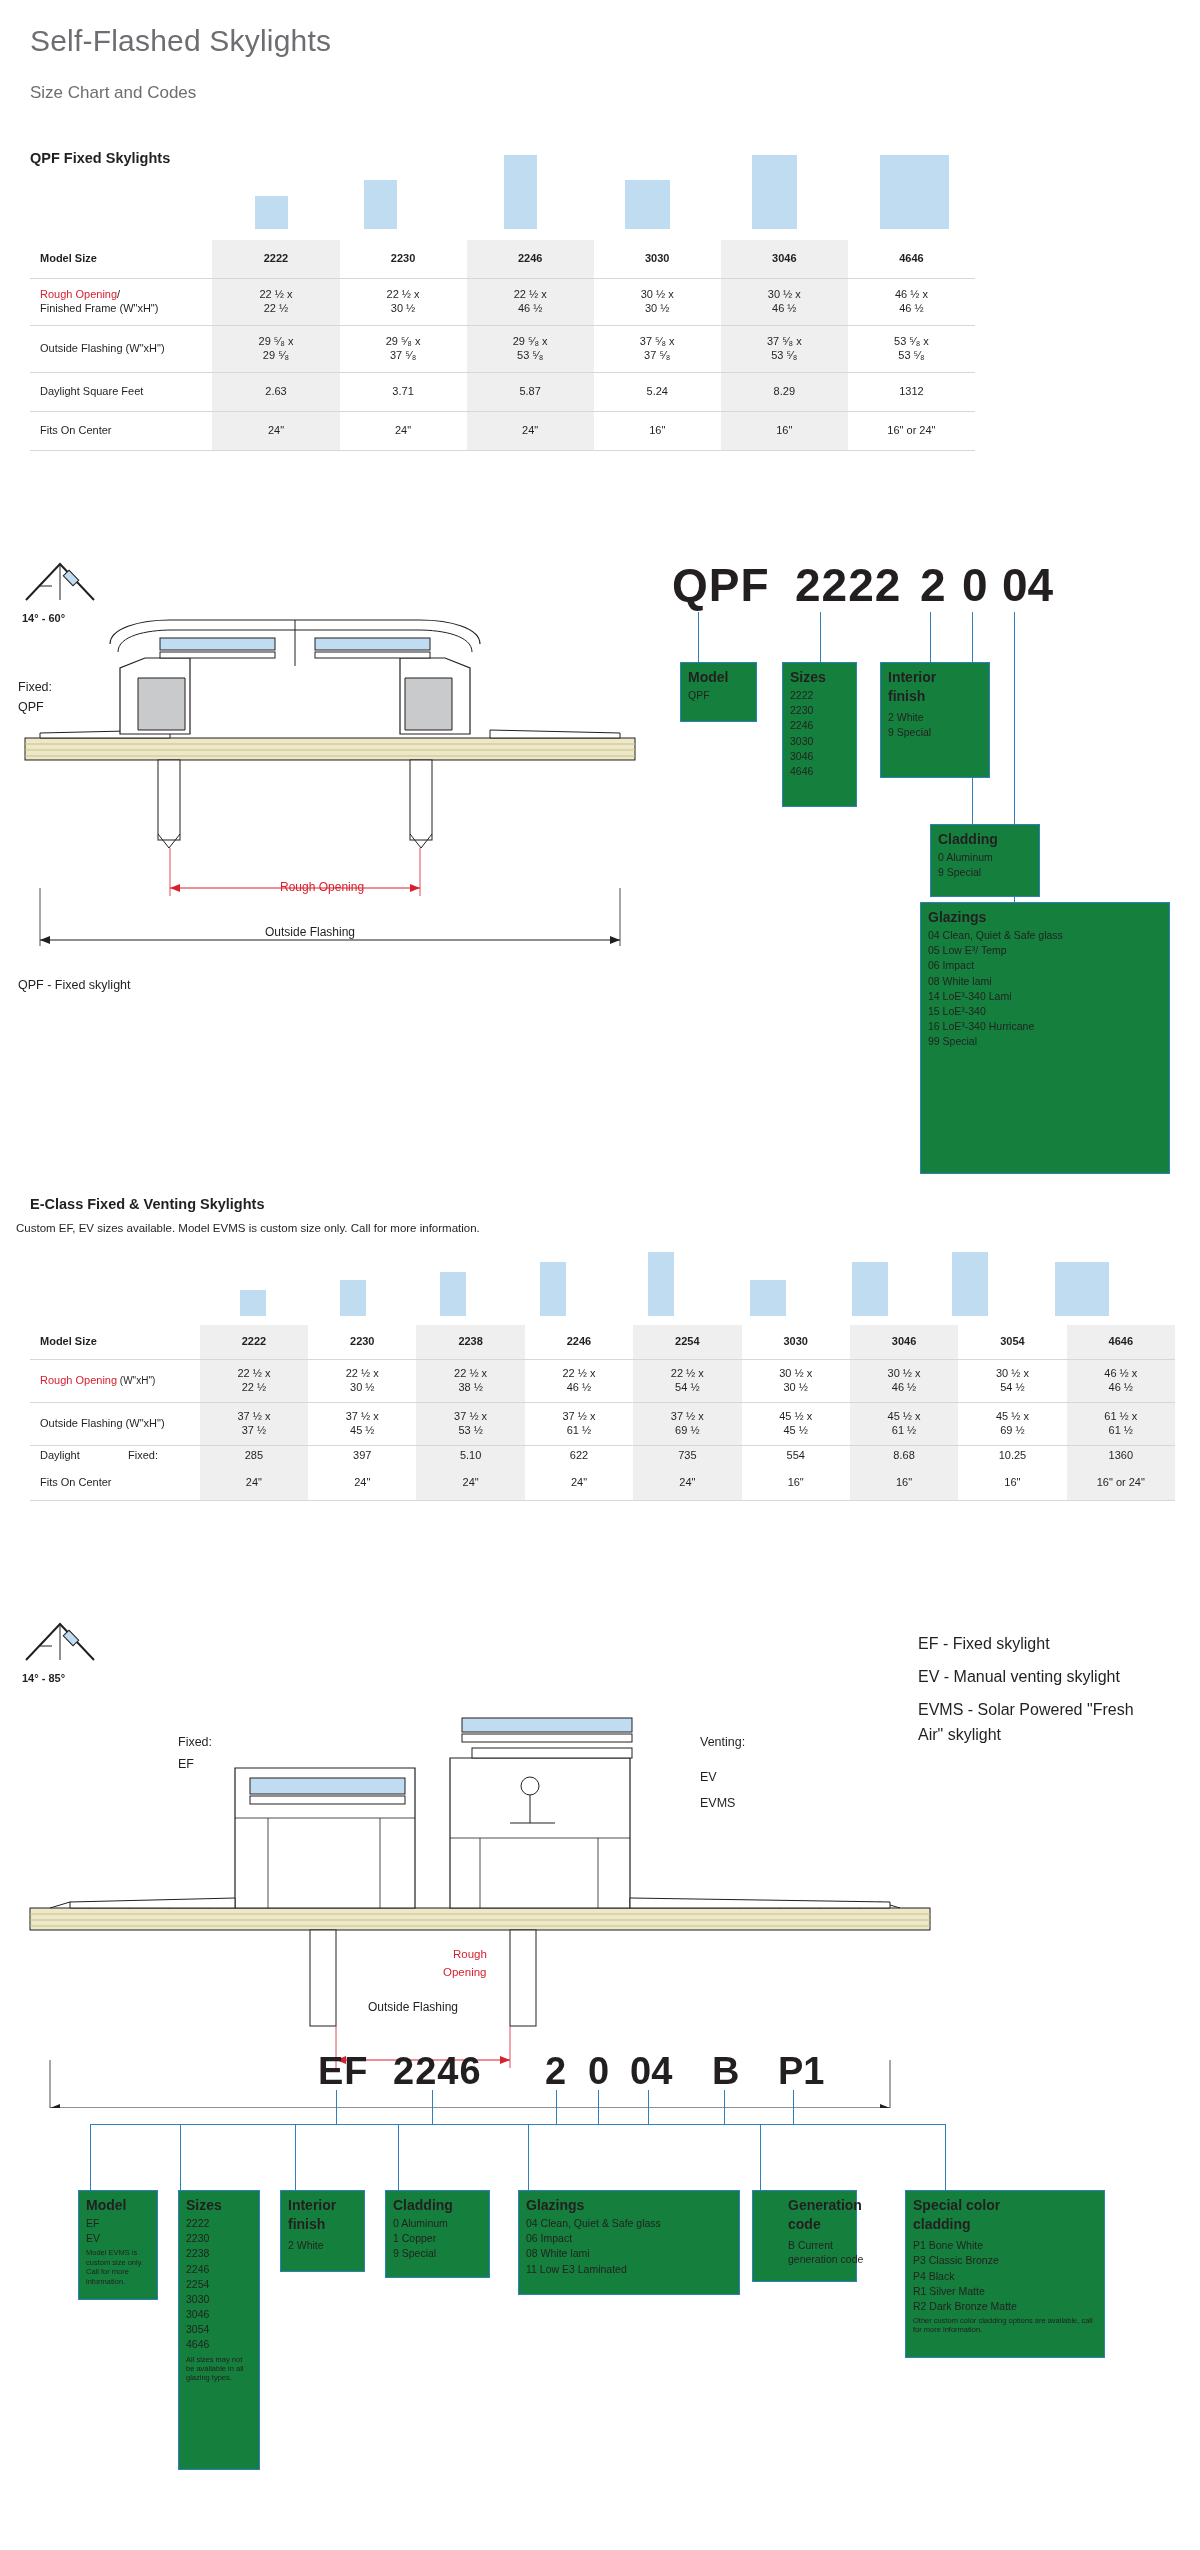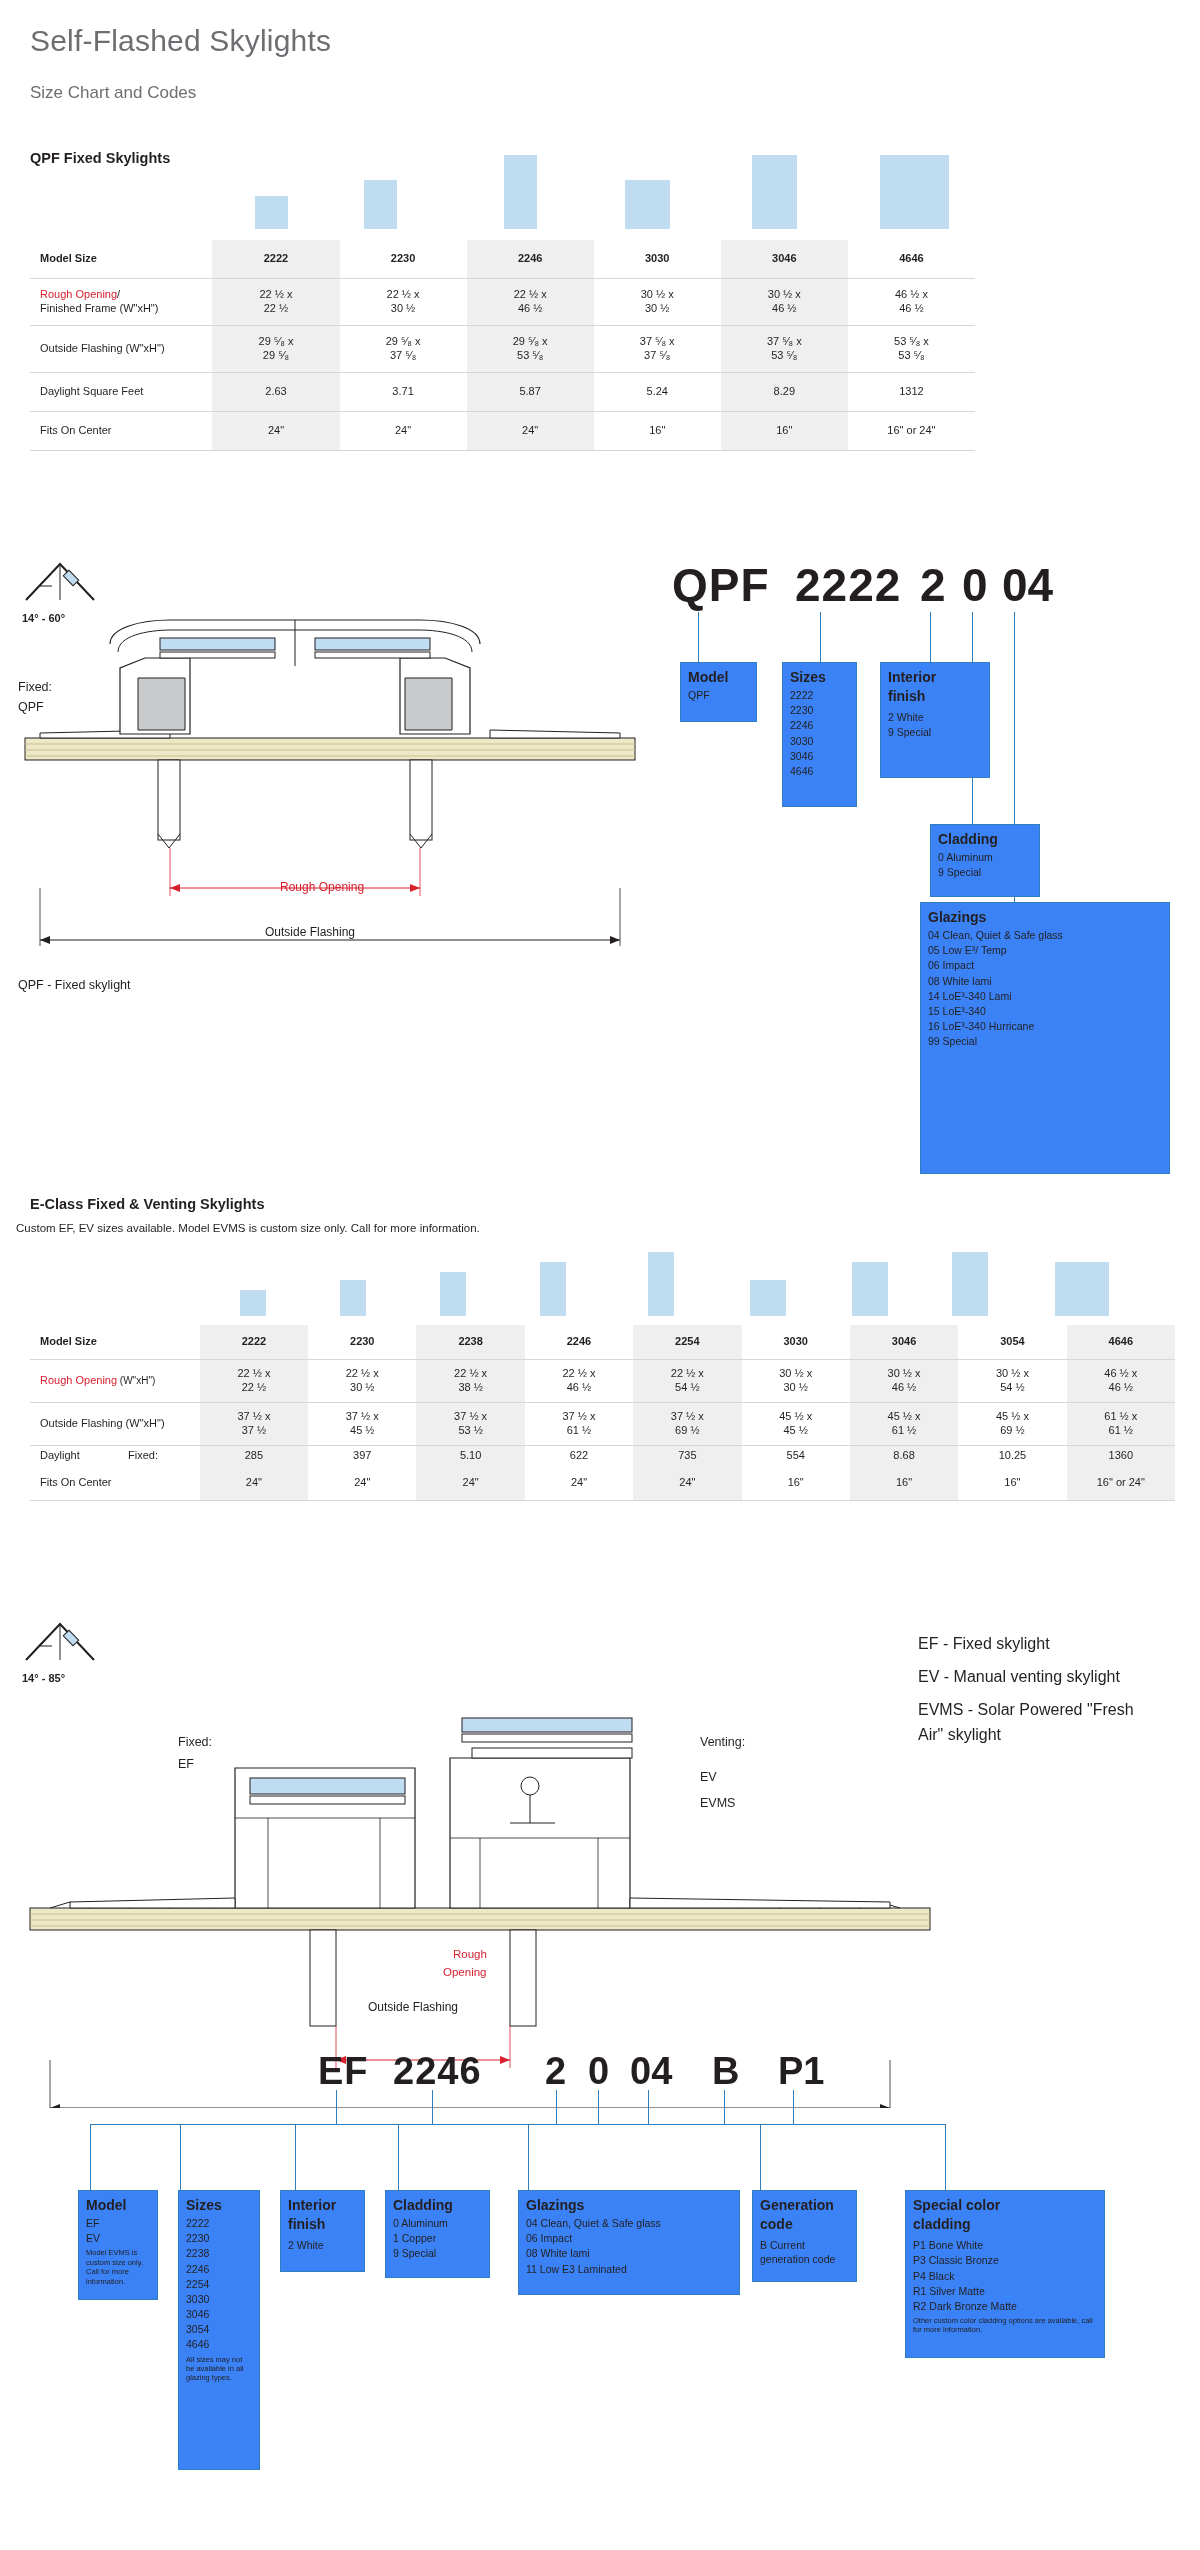--- a/index.html
+++ b/index.html
@@ -31,21 +31,21 @@
     vertical-align:middle;
     line-height:1.25;
   }
   table.spec td.lbl{text-align:left;padding-left:10px;white-space:nowrap;}
   table.spec tr.head td{font-weight:bold;}
   .shade{background:#efefef;}
   .ro{color:#d8202f;}
   .small{font-size:10px;}
 
   
-  .codebox{position:absolute;border:1px solid #2f7fbf;background:#3b82f6;box-sizing:border-box;}
+  .codebox{position:absolute;border:1px solid #2f7fbf;background:#15803d;box-sizing:border-box;}
   .codebox .ttl{font-size:14px;font-weight:bold;margin:6px 0 3px 7px;line-height:1.15;}
   .codebox .it{font-size:10.5px;margin:0 0 1px 7px;line-height:1.35;}
   .codebox .tiny{font-size:7.5px;line-height:1.25;margin:3px 7px 0 7px;color:#231f20;}
   .conn{position:absolute;background:#2f7fbf;}
 
   .bigcode{position:absolute;font-family:"Liberation Sans", sans-serif;font-weight:bold;}
 
   
   .dlabel{position:absolute;font-size:12.5px;color:#231f20;}
   .dlabel.red{color:#d8202f;}
@@ -449,21 +449,21 @@
   </div>
 
   <div class="codebox" style="left:518px;top:2190px;width:222px;height:105px;">
     <div class="ttl">Glazings</div>
     <div class="it">04 Clean, Quiet &amp; Safe glass</div>
     <div class="it">06 Impact</div>
     <div class="it">08 White lami</div>
     <div class="it">11 Low E3 Laminated</div>
   </div>
 
-  <div class="codebox" style="left:752px;top:2190px;width:105px;height:92px;">
+  <div class="codebox" style="left:752px;top:2190px;width:105px;height:92px;padding-left:28px;">
     <div class="ttl">Generation</div>
     <div class="ttl" style="margin-top:0;">code</div>
     <div class="it" style="margin-top:6px;width:92px;">B Current generation code</div>
   </div>
 
   <div class="codebox" style="left:905px;top:2190px;width:200px;height:168px;">
     <div class="ttl">Special color</div>
     <div class="ttl" style="margin-top:0;">cladding</div>
     <div class="it" style="margin-top:6px;">P1 Bone White</div>
     <div class="it">P3 Classic Bronze</div>

